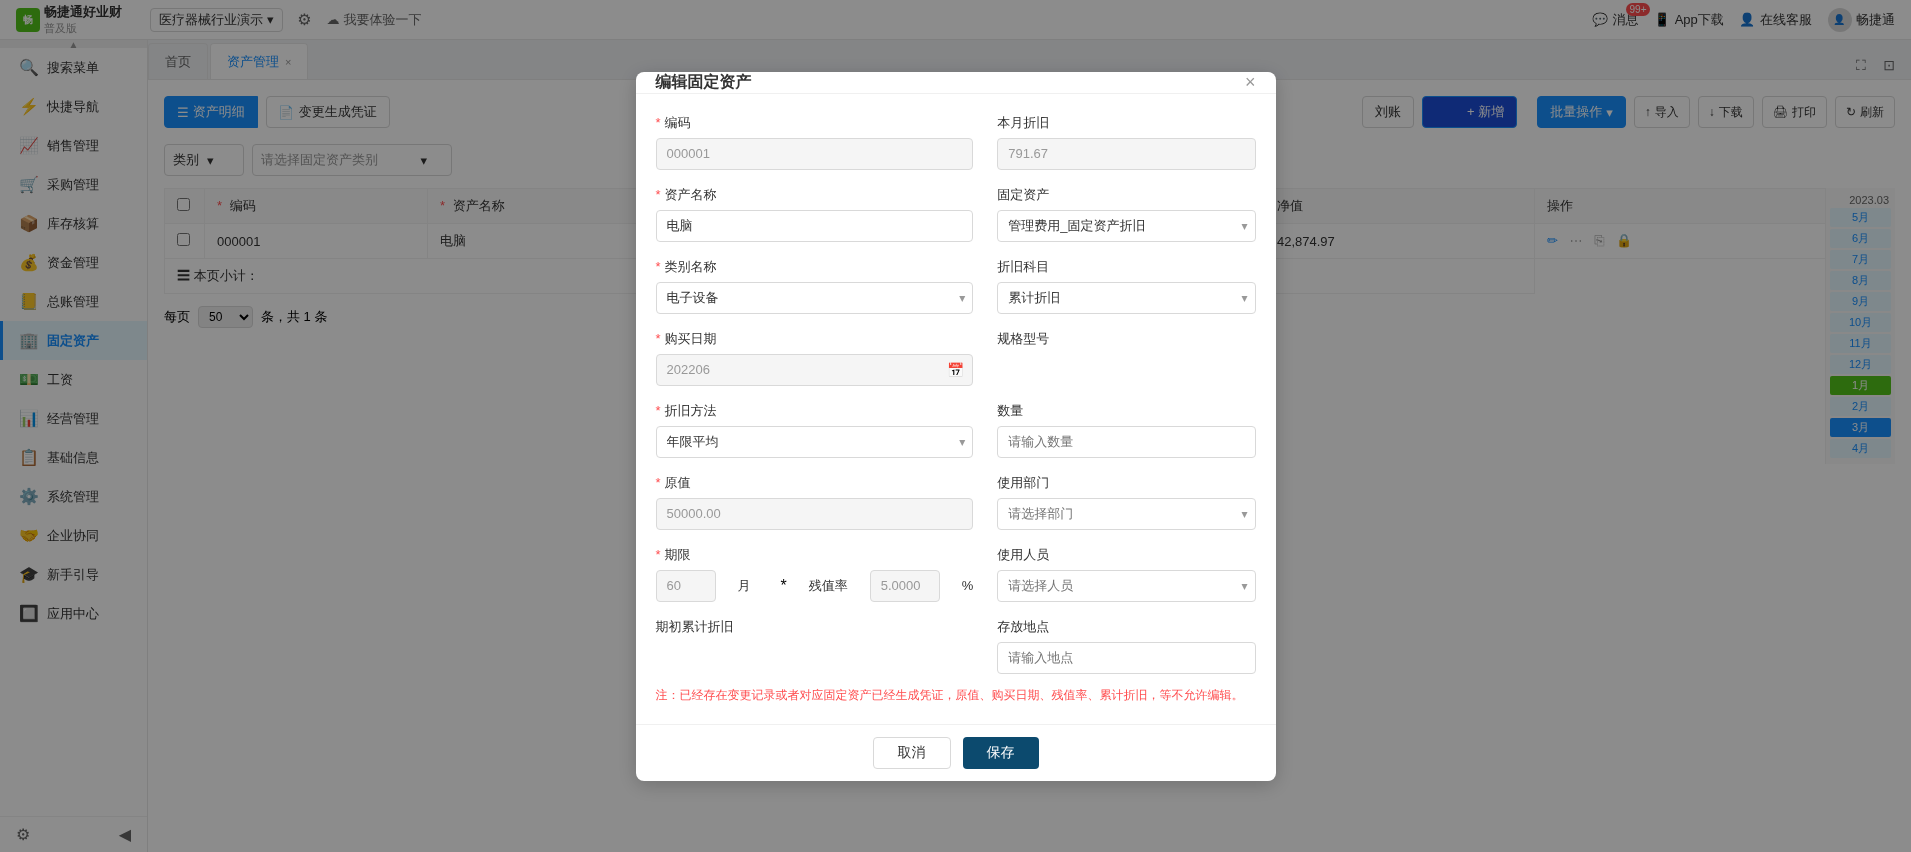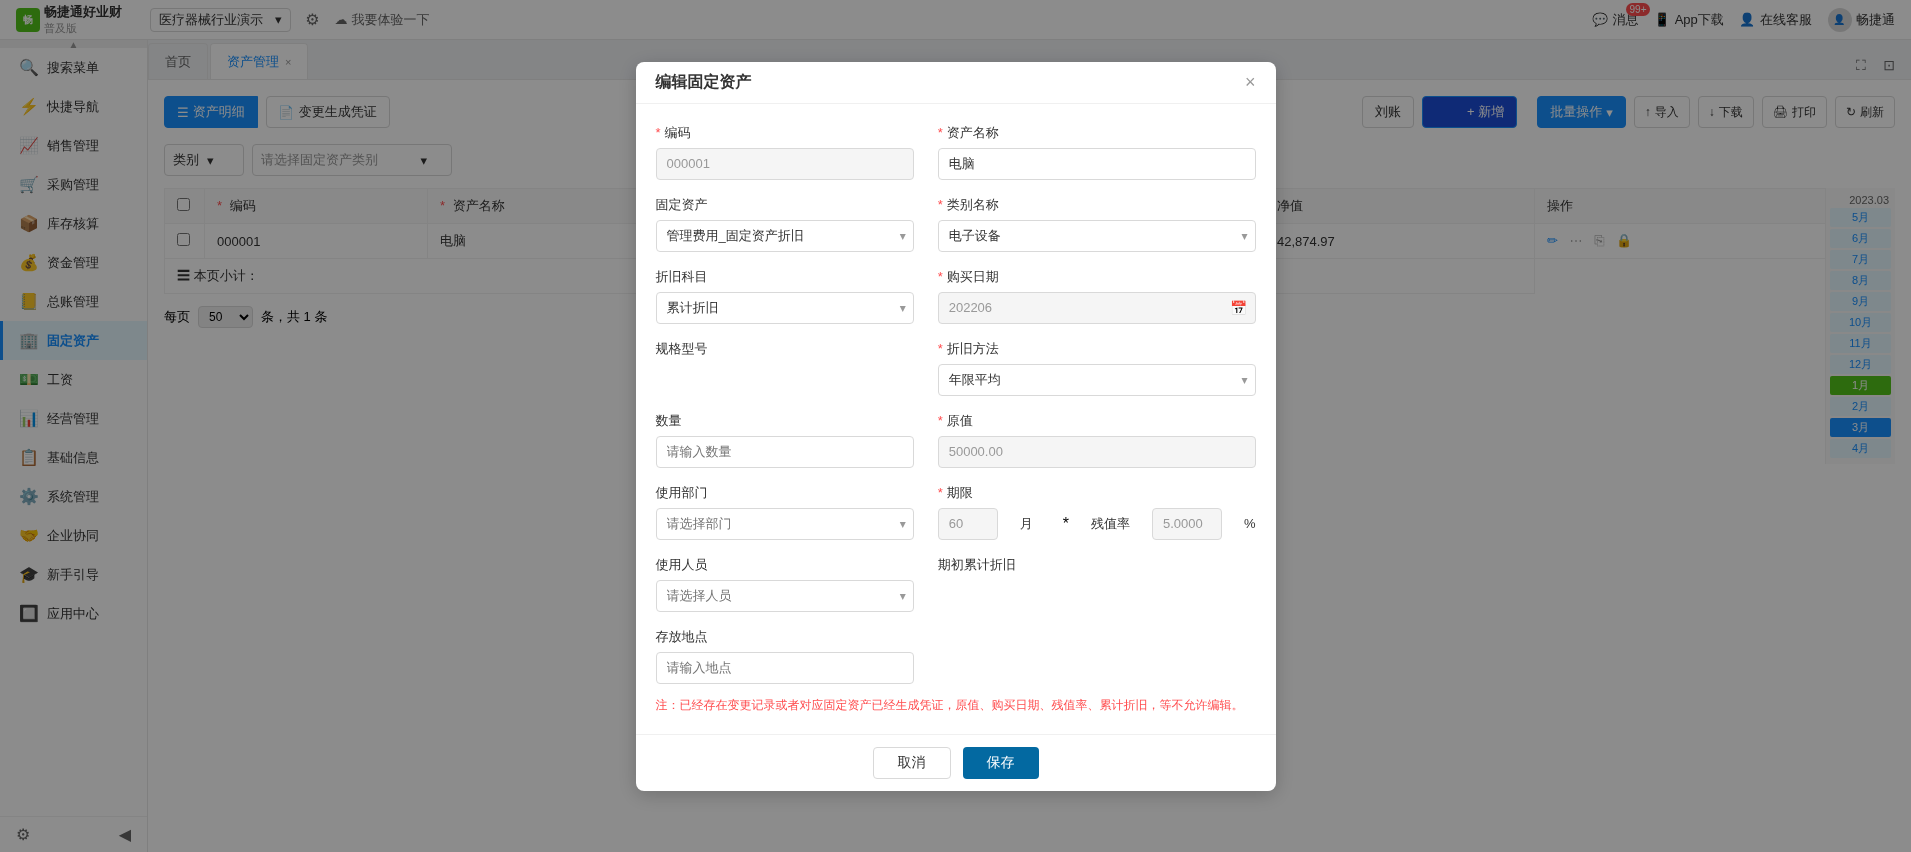--- a/index.html
+++ b/index.html
@@ -14,21 +14,21 @@
       align-items: center;
       padding: 0 16px;
       justify-content: space-between;
       flex-shrink: 0;
     }
     .top-bar-left { display: flex; align-items: center; gap: 8px; }
     .logo-area { display: flex; align-items: center; gap: 4px; }
     .logo-icon { width: 24px; height: 24px; background: #52c41a; border-radius: 4px; display: flex; align-items: center; justify-content: center; color: #fff; font-size: 10px; font-weight: bold; }
     .logo-text { font-size: 13px; color: #333; font-weight: bold; text-align: right; }
     .logo-version { font-size: 11px; color: #999; }
-    .industry-selector { display: flex; align-items: center; gap: 12px; padding: 2px 8px; border: 1px solid #d9d9d9; border-radius: 4px; font-size: 13px; color: #333; cursor: pointer; margin-left: 20px; }
+    .industry-selector { display: flex; align-items: center; gap: 4px; padding: 2px 8px; border: 1px solid #d9d9d9; border-radius: 4px; font-size: 13px; color: #333; cursor: pointer; margin-left: 20px; }
     .gear-btn { width: 28px; height: 28px; display: flex; align-items: center; justify-content: center; cursor: pointer; color: #666; font-size: 16px; }
     .experience-btn { display: flex; align-items: center; gap: 4px; font-size: 13px; color: #666; cursor: pointer; }
     .top-bar-right { display: flex; align-items: center; gap: 16px; }
     .badge-btn { display: flex; align-items: center; gap: 4px; font-size: 13px; color: #333; cursor: pointer; position: relative; }
     .badge { background: #ff4d4f; color: #fff; font-size: 10px; padding: 1px 4px; border-radius: 8px; position: absolute; top: -8px; right: -12px; }
     .user-area { display: flex; align-items: center; gap: 4px; cursor: pointer; font-size: 13px; color: #333; }
     .user-avatar { width: 24px; height: 24px; background: #d9d9d9; border-radius: 50%; display: flex; align-items: center; justify-content: center; font-size: 10px; }
 
     
     .main-layout { display: flex; flex: 1; overflow: hidden; }
@@ -145,21 +145,21 @@
       border-radius: 8px;
       width: 640px;
       max-height: 90vh;
       overflow-y: auto;
       box-shadow: 0 4px 20px rgba(0,0,0,0.2);
     }
     .modal-header {
       display: flex;
       align-items: center;
       justify-content: space-between;
-      padding: 10px 20px;
+      padding: 0 20px;
       border-bottom: 1px solid #f0f0f0;
     }
     .modal-title { font-size: 16px; font-weight: 600; color: #333; }
     .modal-close { cursor: pointer; font-size: 18px; color: #999; }
     .modal-body { padding: 20px; }
     .modal-footer {
       padding: 12px 20px;
       display: flex;
       justify-content: center;
       gap: 12px;
@@ -197,21 +197,21 @@
       background: #fff;
       font-size: 14px;
       cursor: pointer;
       color: #333;
     }
     .btn-save {
       height: 32px;
       padding: 0 24px;
       border: none;
       border-radius: 4px;
-      background: #0369a1;
+      background: #0c4a6e;
       font-size: 14px;
       cursor: pointer;
       color: #fff;
     }
     .date-input-wrap { position: relative; display: flex; align-items: center; }
     .date-input-wrap .form-input { padding-right: 28px; }
     .date-icon { position: absolute; right: 8px; color: #999; font-size: 14px; pointer-events: none; }
     .period-row { display: flex; align-items: center; gap: 22px; }
     .period-input { width: 60px; }
     .residual-input { width: 70px; }
@@ -497,20 +497,26 @@
       <div class="form-grid">
 
         <div class="form-item">
           <div class="form-label">
             <span class="req">*</span>
             <span>编码</span>
           </div>
           <input class="form-input disabled" type="text" readonly="" value="000001" style="">
         </div>
 
+        <div class="form-item">
+          <div class="form-label">
+            <span>本月折旧</span>
+          </div>
+          <input class="form-input disabled" type="text" readonly="" value="791.67" style="">
+        </div>
 
         <div class="form-item">
           <div class="form-label">
             <span class="req">*</span>
             <span>资产名称</span>
           </div>
           <input class="form-input" type="text" value="电脑" style="">
         </div>
 
         <div class="form-item">

